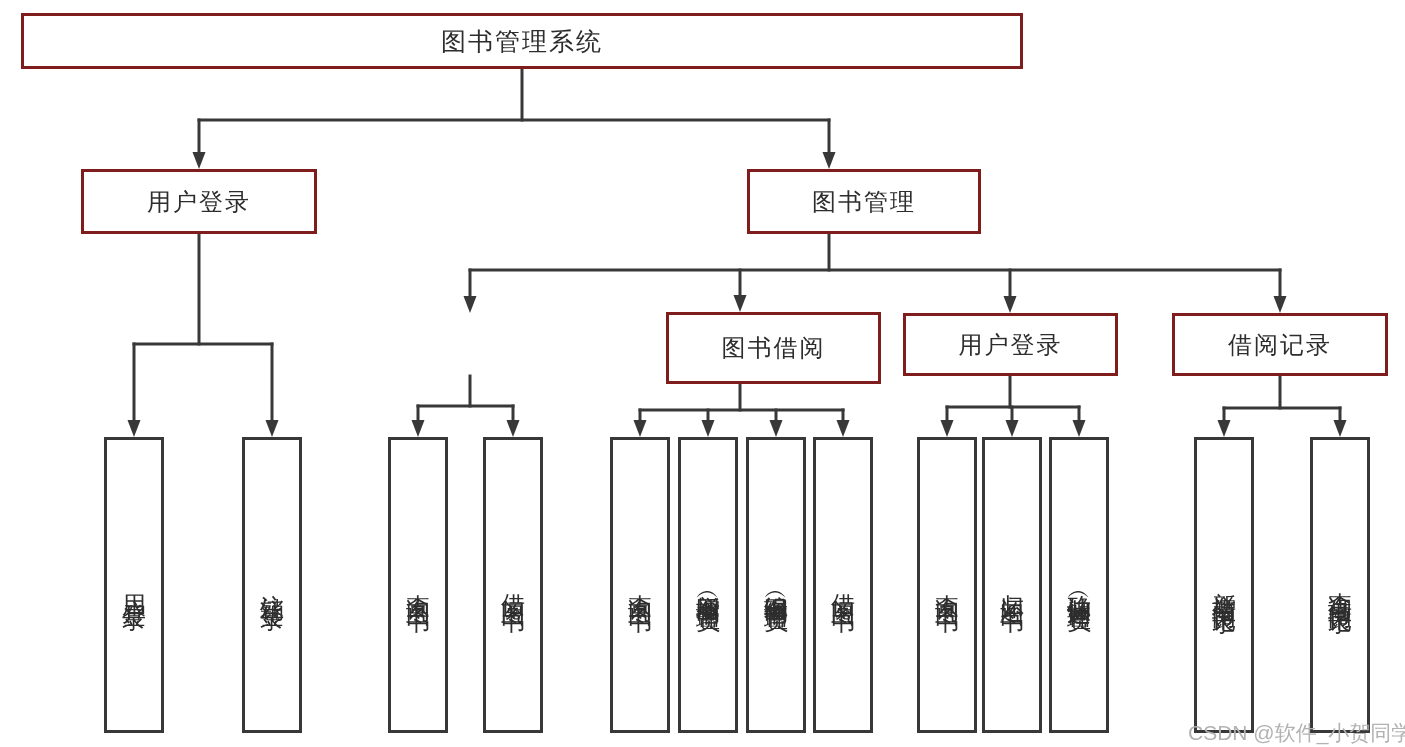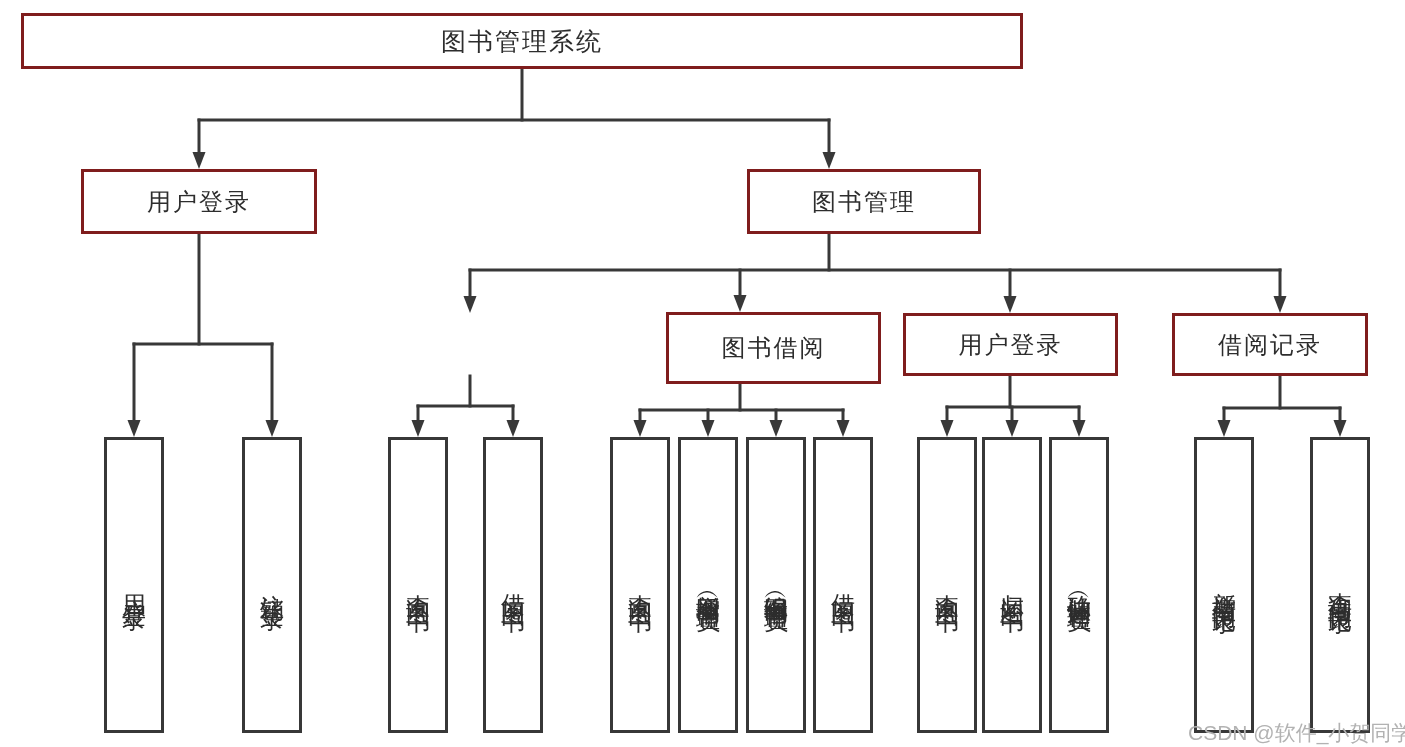--- a/index.html
+++ b/index.html
@@ -43,21 +43,21 @@
     color: #2d2d2d;
     letter-spacing: 2px;
     white-space: nowrap;
   }
   .node.root      { left: 21px;   top: 13px;  width: 1002px; height: 56px; font-size: 25px; }
   .node.lv2-a     { left: 81px;   top: 169px; width: 236px;  height: 65px; }
   .node.lv2-b     { left: 712px;  top: 169px; width: 234px;  height: 65px; margin-left: 35px; }
   .node.lv3-a     { left: 363px;  top: 313px; width: 215px;  height: 63px; }
   .node.lv3-b     { left: 666px;  top: 312px; width: 215px;  height: 72px; }
   .node.lv3-c     { left: 903px;  top: 313px; width: 215px;  height: 63px; }
-  .node.lv3-d     { left: 1172px; top: 313px; width: 196px;  height: 63px; }
+  .node.lv3-d     { left: 1172px; top: 313px; width: 216px;  height: 63px; }
   .leaf {
     position: absolute;
     top: 437px;
     width: 60px;
     height: 296px;
     box-sizing: border-box;
     border: 3px solid #383838;
     background: #ffffff;
     writing-mode: vertical-rl;
     text-orientation: mixed;

